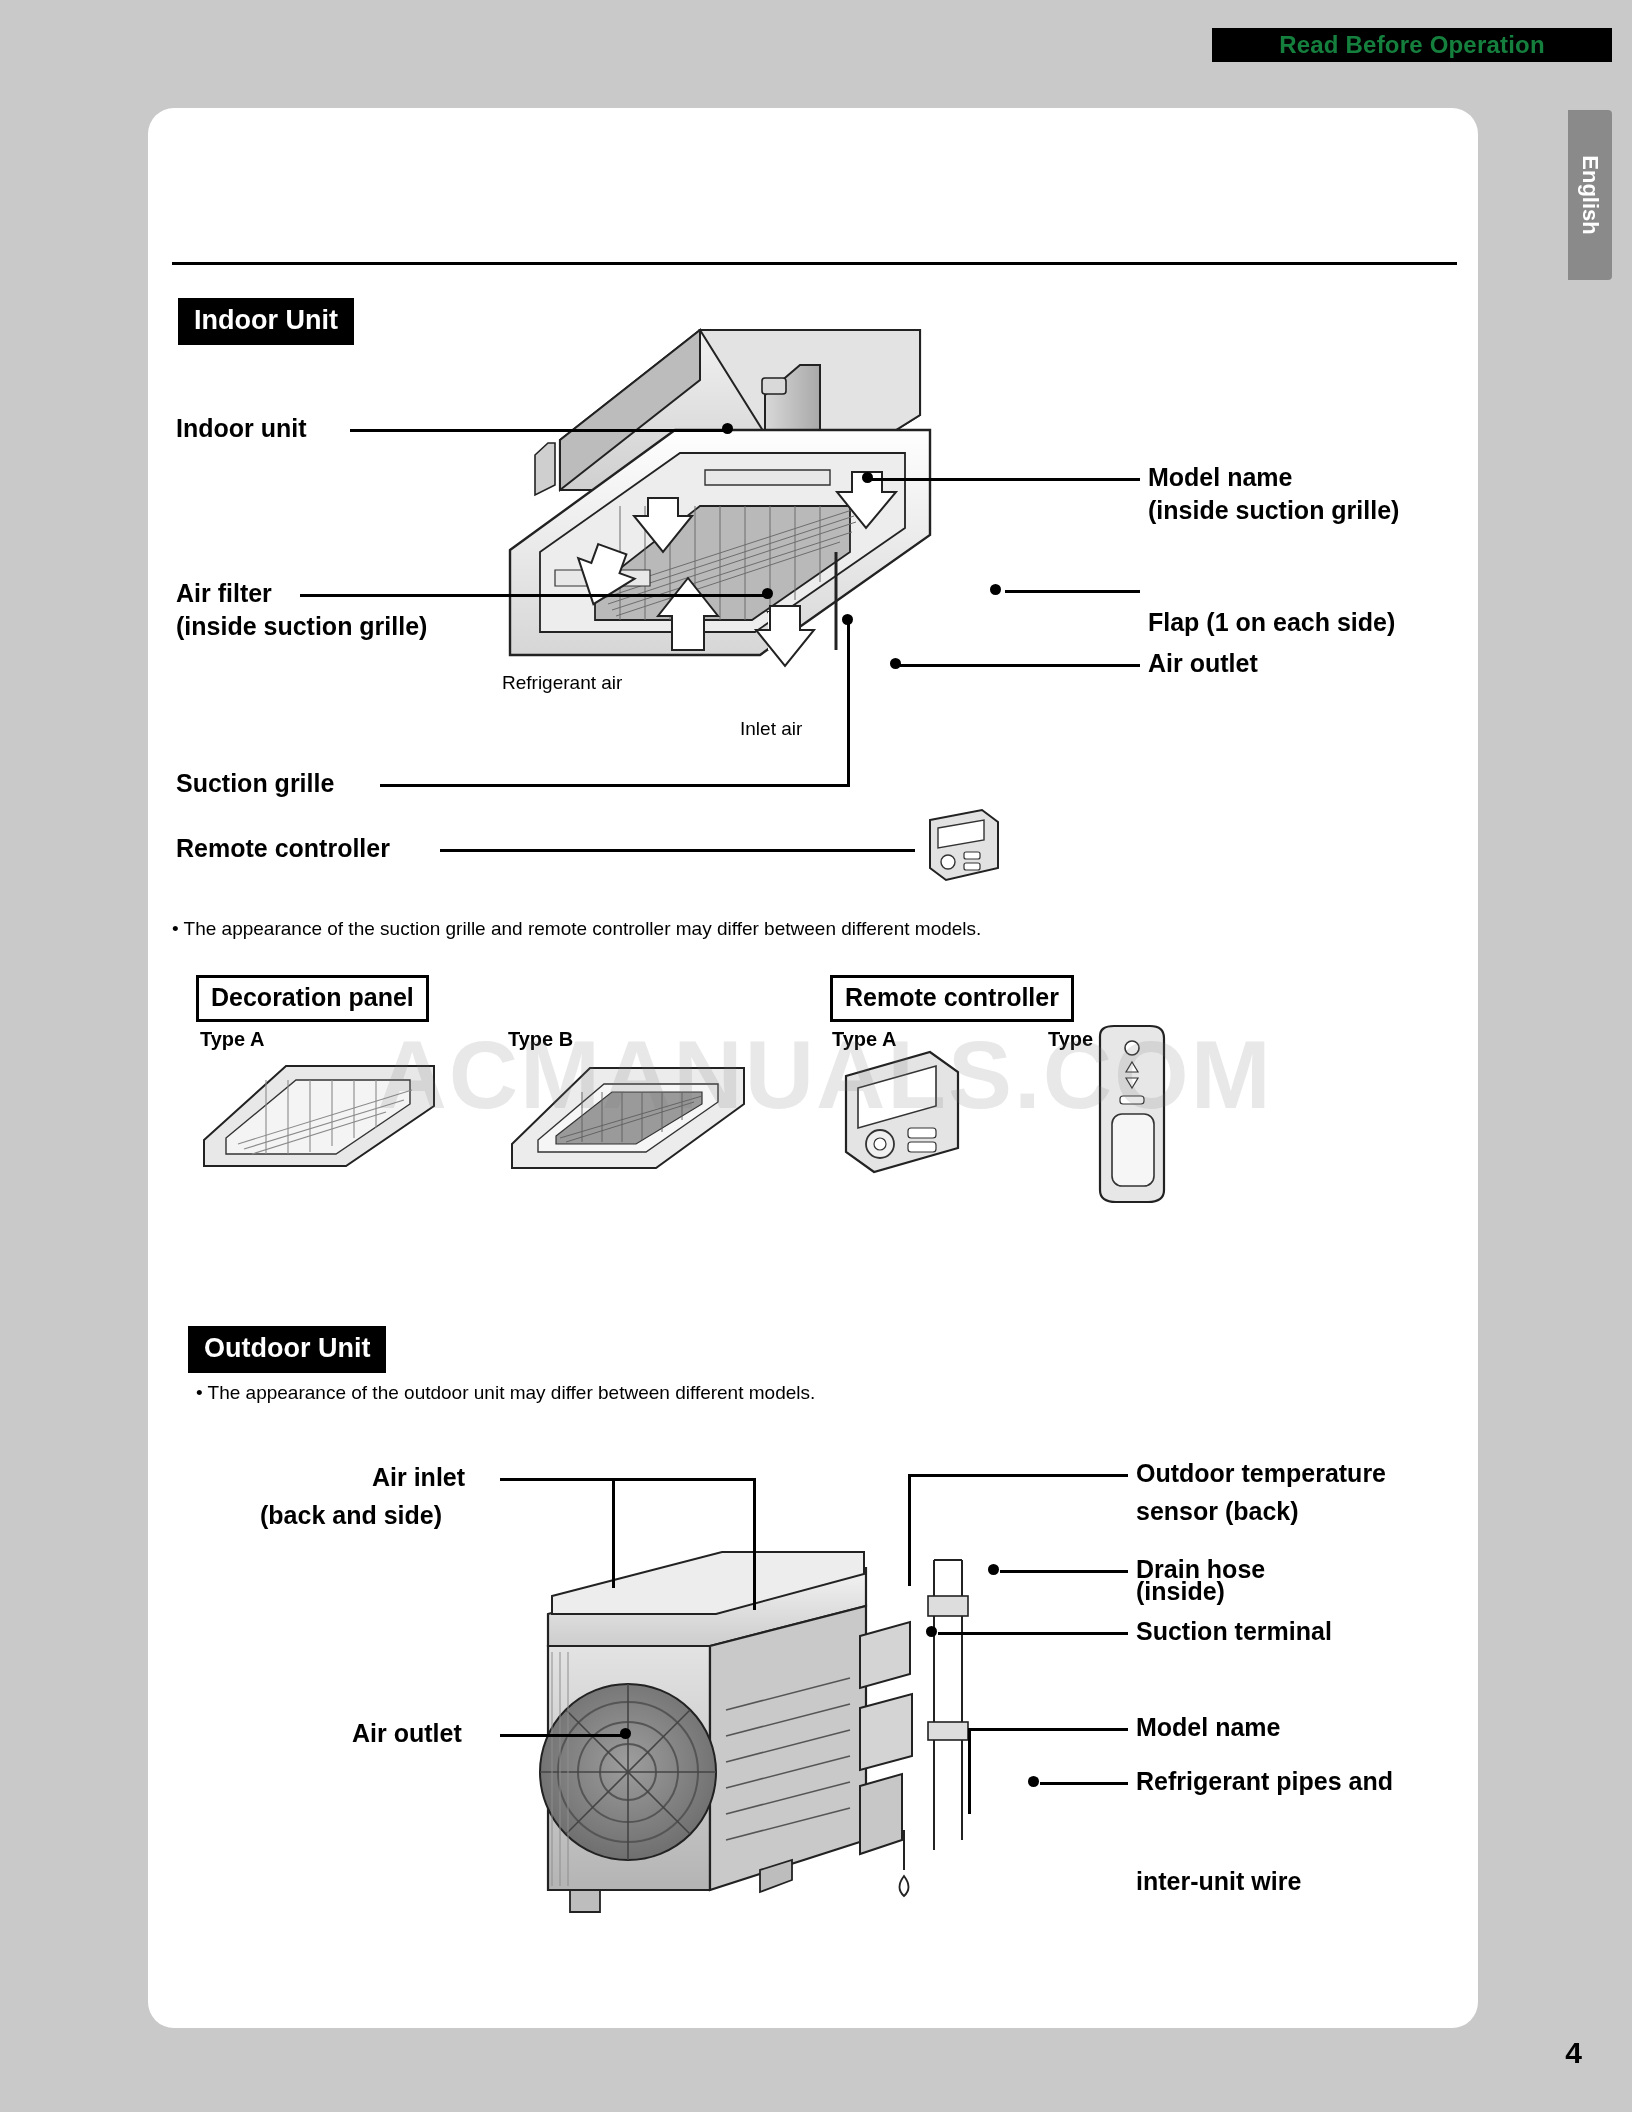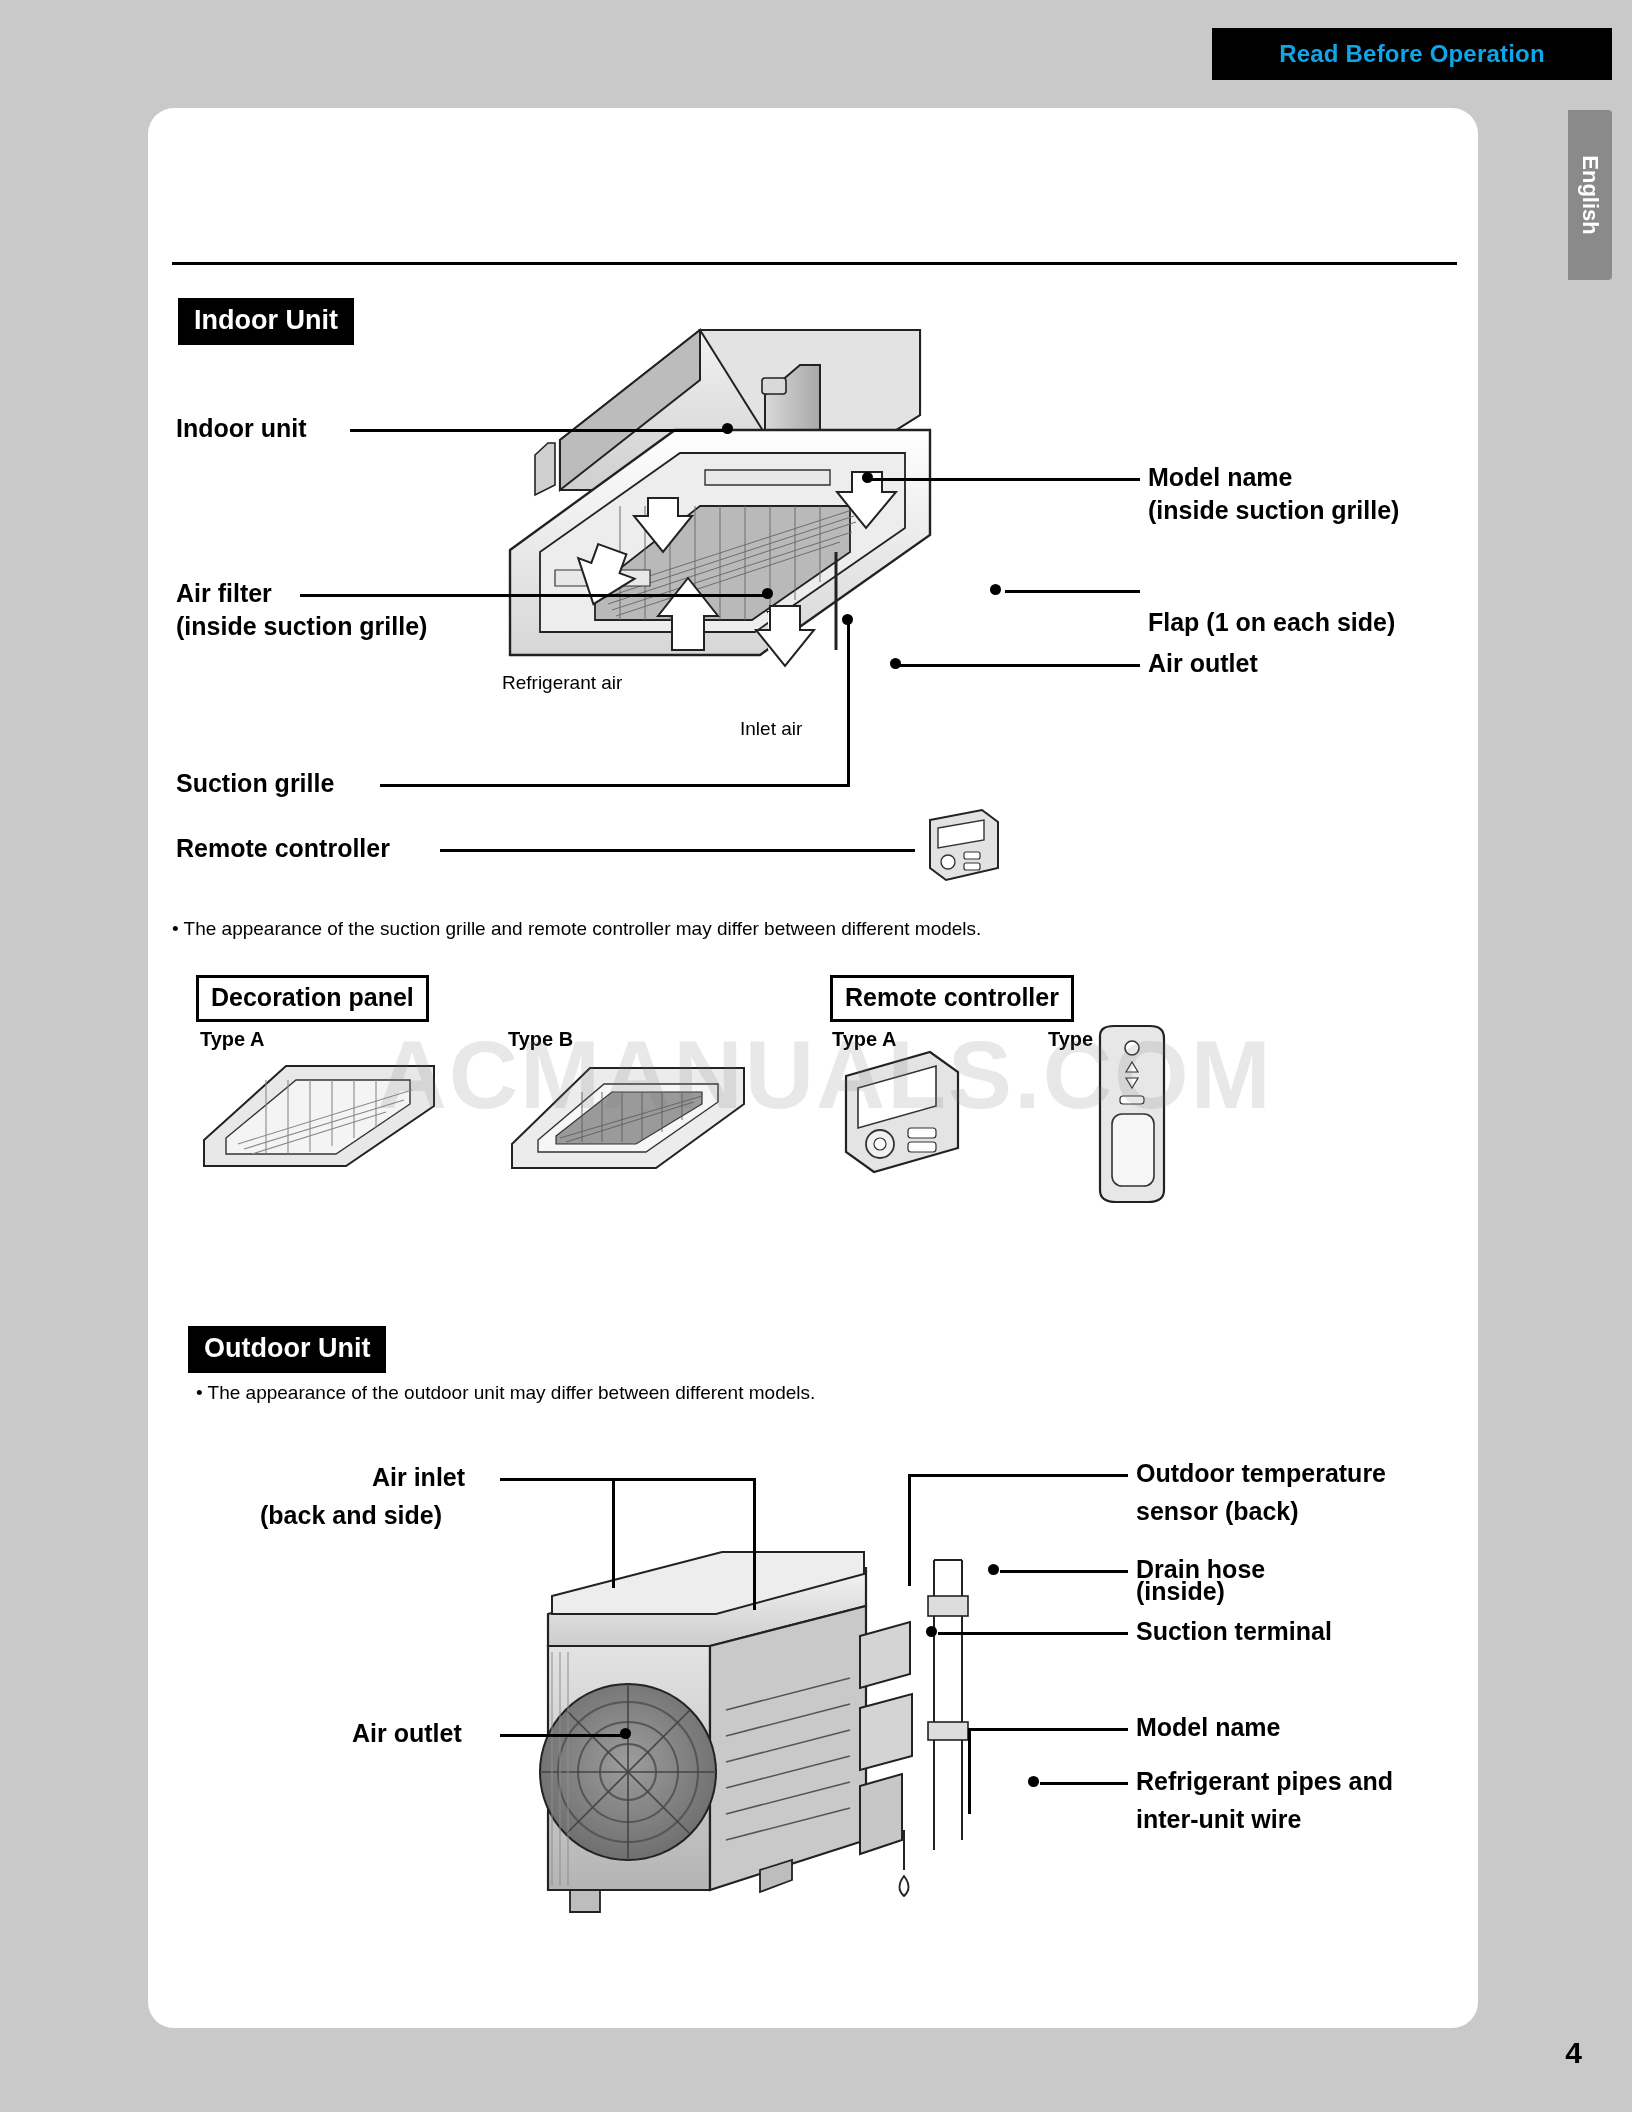--- a/index.html
+++ b/index.html
@@ -12,23 +12,23 @@
   }
   .page{
     position:absolute;
     left:0;top:0;width:1632px;height:2112px;
     background:#c9c9c9;
   }
   
   .header-tab{
     position:absolute;
     right:20px;top:28px;
-    width:400px;height:52px;
+    width:400px;height:34px;
     background:#000;
-    color:#0ea5e9;
+    color:#15803d;
     font-weight:bold;
     font-size:24px;
     display:flex;align-items:center;justify-content:center;
     letter-spacing:0.2px;
   }
   
   .side-tab{
     position:absolute;
     right:20px;top:110px;
     width:44px;height:170px;
@@ -424,20 +424,20 @@
   <div class="lbl" style="left:1136px;top:1616px;">Suction terminal</div>
   <div class="lbl" style="left:1136px;top:1576px;">(inside)</div>
   <div class="leader" style="left:938px;top:1632px;width:190px;"></div>
   <div class="dot" style="left:926px;top:1626px;"></div>
 
   <div class="lbl" style="left:1136px;top:1712px;">Model name</div>
   <div class="leader" style="left:968px;top:1728px;width:160px;"></div>
   <div class="leader-v" style="left:968px;top:1728px;height:86px;"></div>
 
   <div class="lbl" style="left:1136px;top:1766px;">Refrigerant pipes and</div>
-  <div class="lbl" style="left:1136px;top:1804px;">inter-unit wire</div>
+  <div class="lbl" style="left:1136px;top:1866px;">inter-unit wire</div>
   <div class="leader" style="left:1040px;top:1782px;width:88px;"></div>
   <div class="dot" style="left:1028px;top:1776px;"></div>
 
   <div class="watermark">ACMANUALS.COM</div>
 
   <div class="pageno">4</div>
 </div>
 
 </body></html>

